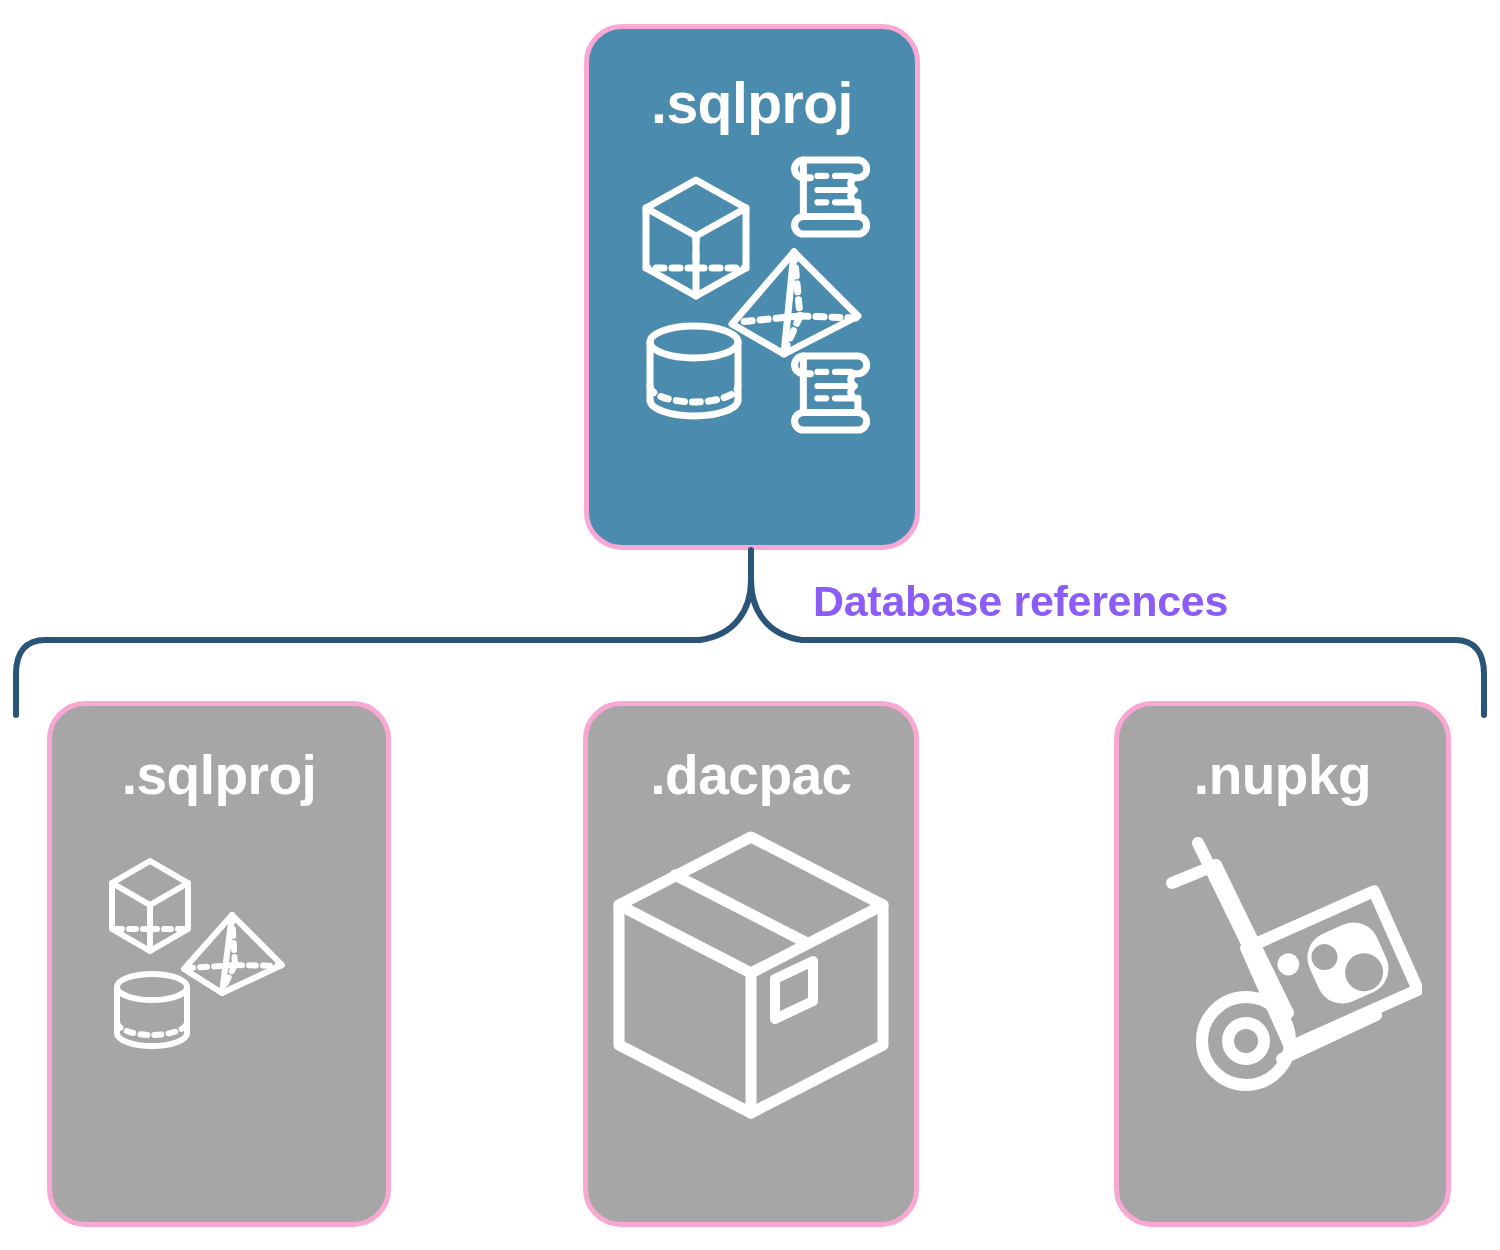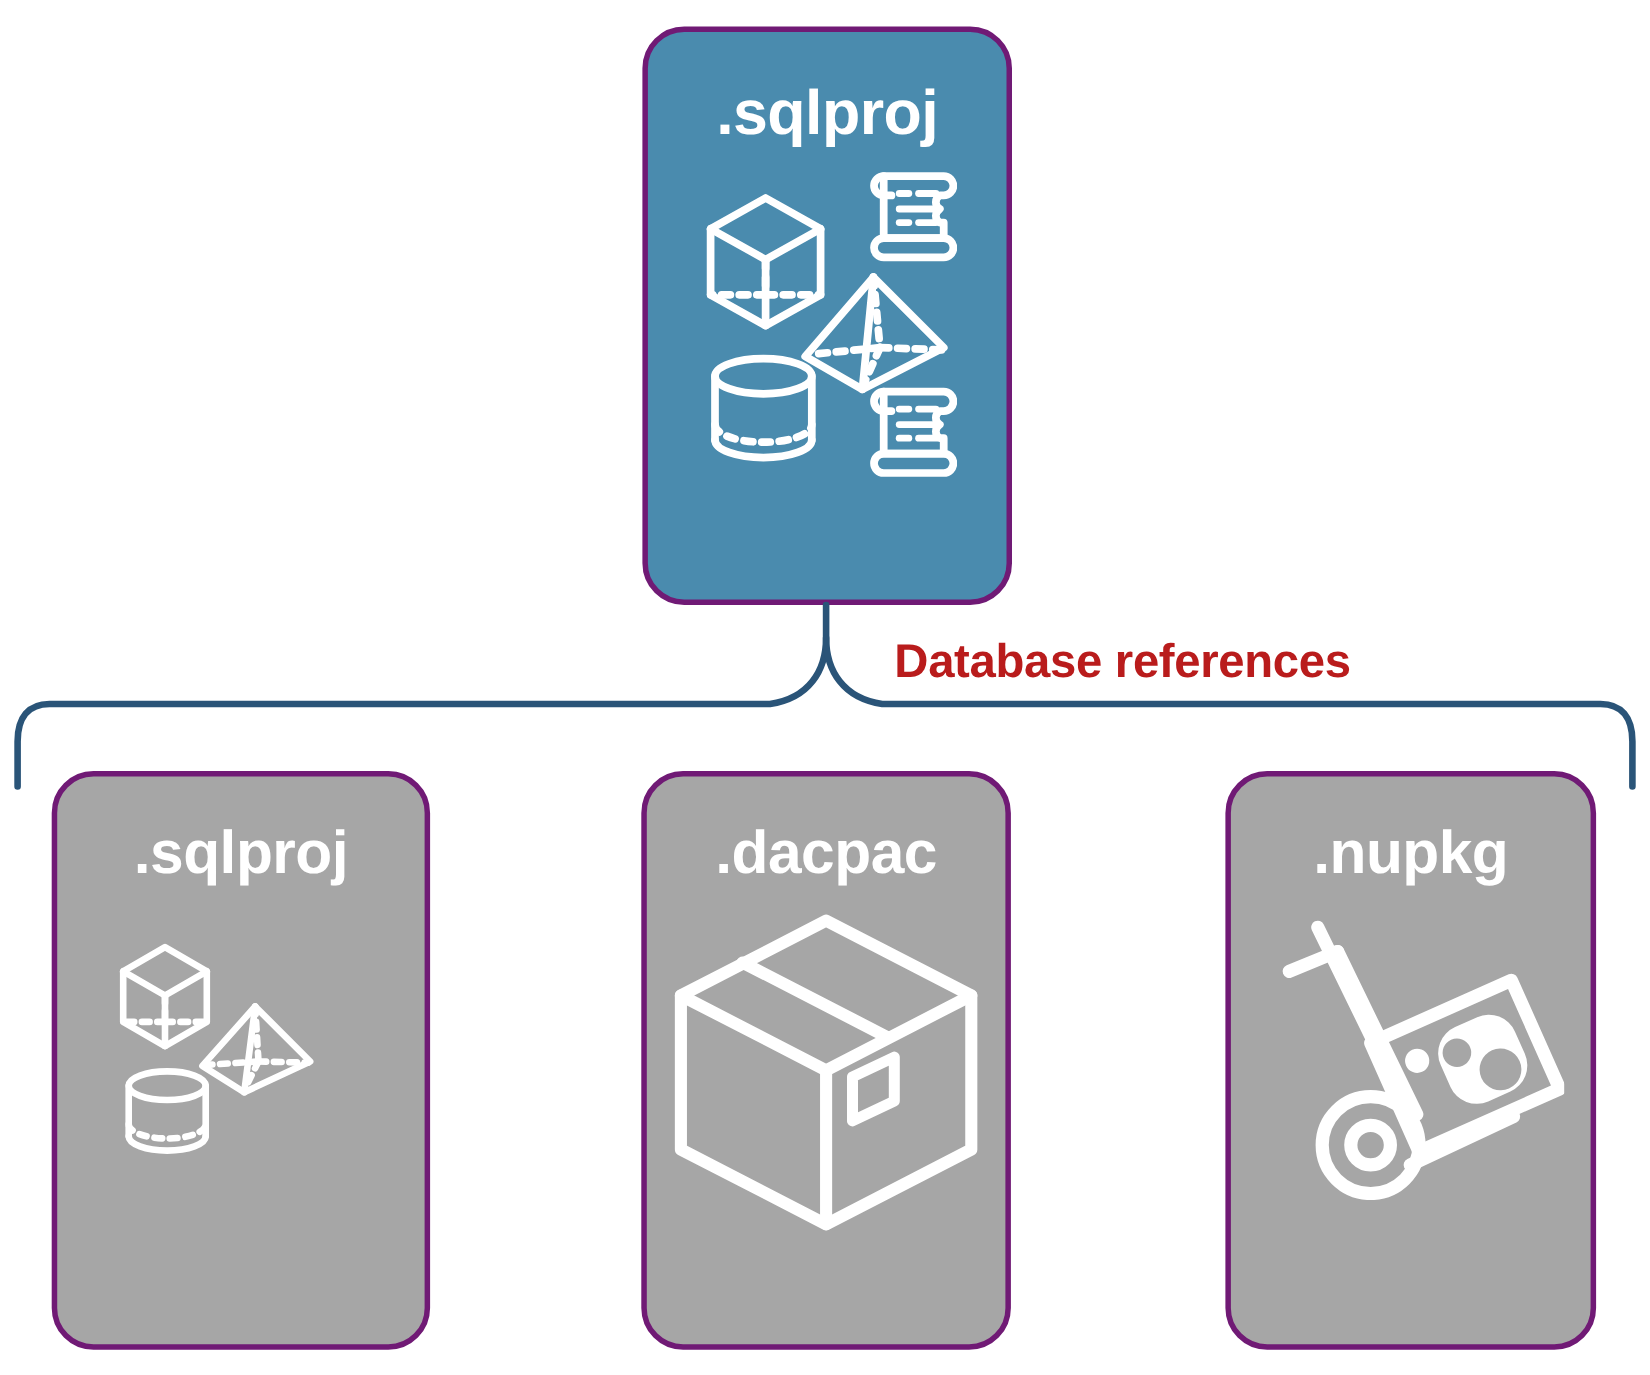--- a/index.html
+++ b/index.html
@@ -16,21 +16,21 @@
     width: 1500px;
     height: 1250px;
     background: #ffffff;
     overflow: hidden;
   }
 
   
   .card {
     position: absolute;
     box-sizing: border-box;
-    border: 5px solid #701a75;
+    border: 5px solid #f9a8d4;
     border-radius: 38px;
     display: flex;
     flex-direction: column;
     align-items: center;
   }
   .card.blue  { background: #4A8BAE; }
   .card.gray  { background: #A6A6A6; }
 
   .card-title {
     color: #ffffff;
@@ -91,21 +91,21 @@
     width: 1500px;
     height: 190px;
     pointer-events: none;
   }
   #bracket-label {
     position: absolute;
     left: 813px;
     top: 577px;
     font-size: 43px;
     font-weight: bold;
-    color: #b91c1c;
+    color: #8b5cf6;
     letter-spacing: -0.3px;
     white-space: nowrap;
     user-select: none;
   }
 </style>
 </head>
 <body>
 
 <div id="diagram-root">
 

